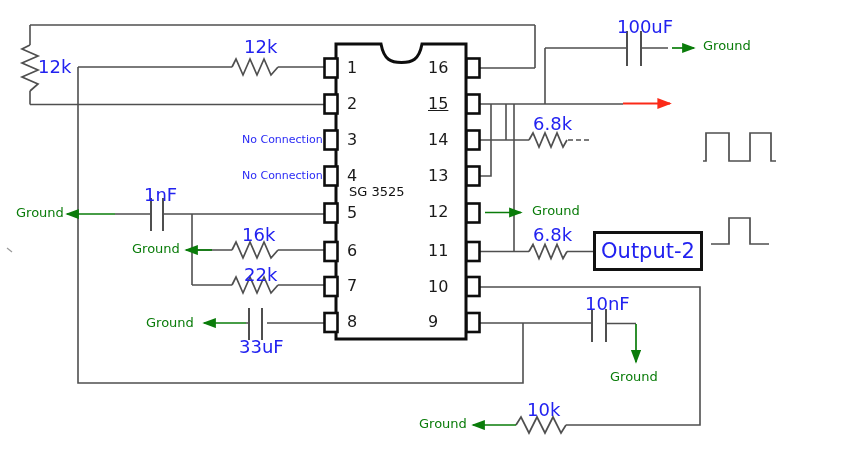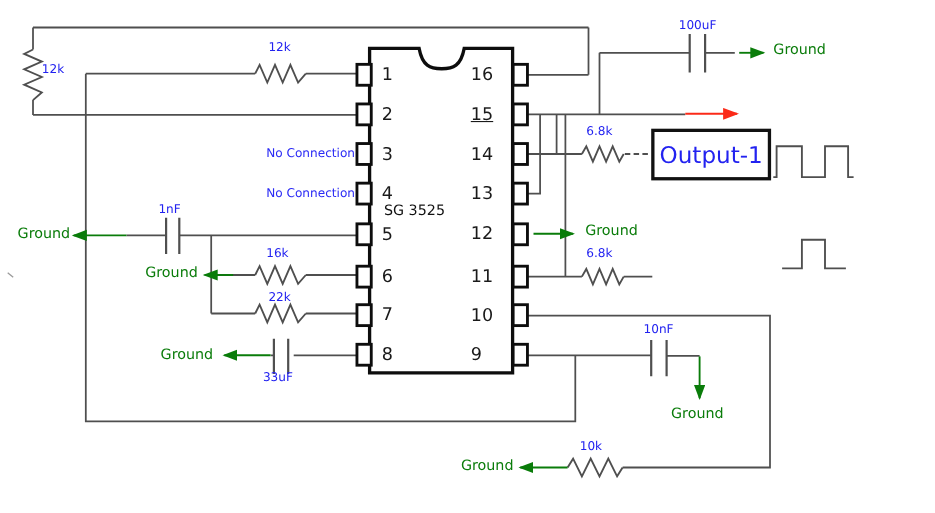--- a/index.html
+++ b/index.html
@@ -2,21 +2,21 @@
 <html><head>
 <meta charset="utf-8">
 <style>
   html,body{margin:0;padding:0;background:#fff;}
   .stage{
     position:relative;width:850px;height:466px;background:#ffffff;
     font-family:"DejaVu Sans","Liberation Sans",sans-serif;overflow:hidden;
   }
   .stage svg{position:absolute;left:0;top:0;}
   .lbl{position:absolute;white-space:nowrap;line-height:1.1;}
-  .blue{color:#2222f0;font-size:11px;}
+  .blue{color:#2222f0;font-size:18px;}
   .green{color:#0a7c0a;font-size:13px;}
   .red{color:#fb2a18;font-size:12.5px;}
   .nc{color:#2a2af5;font-size:11px;}
   .pin-num{position:absolute;color:#1a1a1a;font-size:16px;line-height:20px;white-space:nowrap;}
   .pin-num.right{width:30px;}
   .ic-label{position:absolute;color:#111;font-size:13px;white-space:nowrap;}
   .output-box{
     position:absolute;border:3px solid #111;background:#fff;color:#2222f0;
     display:flex;align-items:center;justify-content:center;font-size:21px;white-space:nowrap;
   }
@@ -154,17 +154,17 @@
 
   <div class="pin-num right" style="left:428px;top:58px;">16</div>
   <div class="pin-num right" style="left:428px;top:94px;text-decoration:underline;">15</div>
   <div class="pin-num right" style="left:428px;top:130px;">14</div>
   <div class="pin-num right" style="left:428px;top:166px;">13</div>
   <div class="pin-num right" style="left:428px;top:202px;">12</div>
   <div class="pin-num right" style="left:428px;top:241px;">11</div>
   <div class="pin-num right" style="left:428px;top:277px;">10</div>
   <div class="pin-num right" style="left:428px;top:312px;">9</div>
 
-  <div class="output-box" style="left:592px;top:117px;width:103px;height:41px;">
-    <span>Output-1</span>
+  <div class="output-box" style="left:593px;top:231px;width:104px;height:34px;">
+    <span>Output-2</span>
   </div>
 
 </div>
 
 </body></html>

